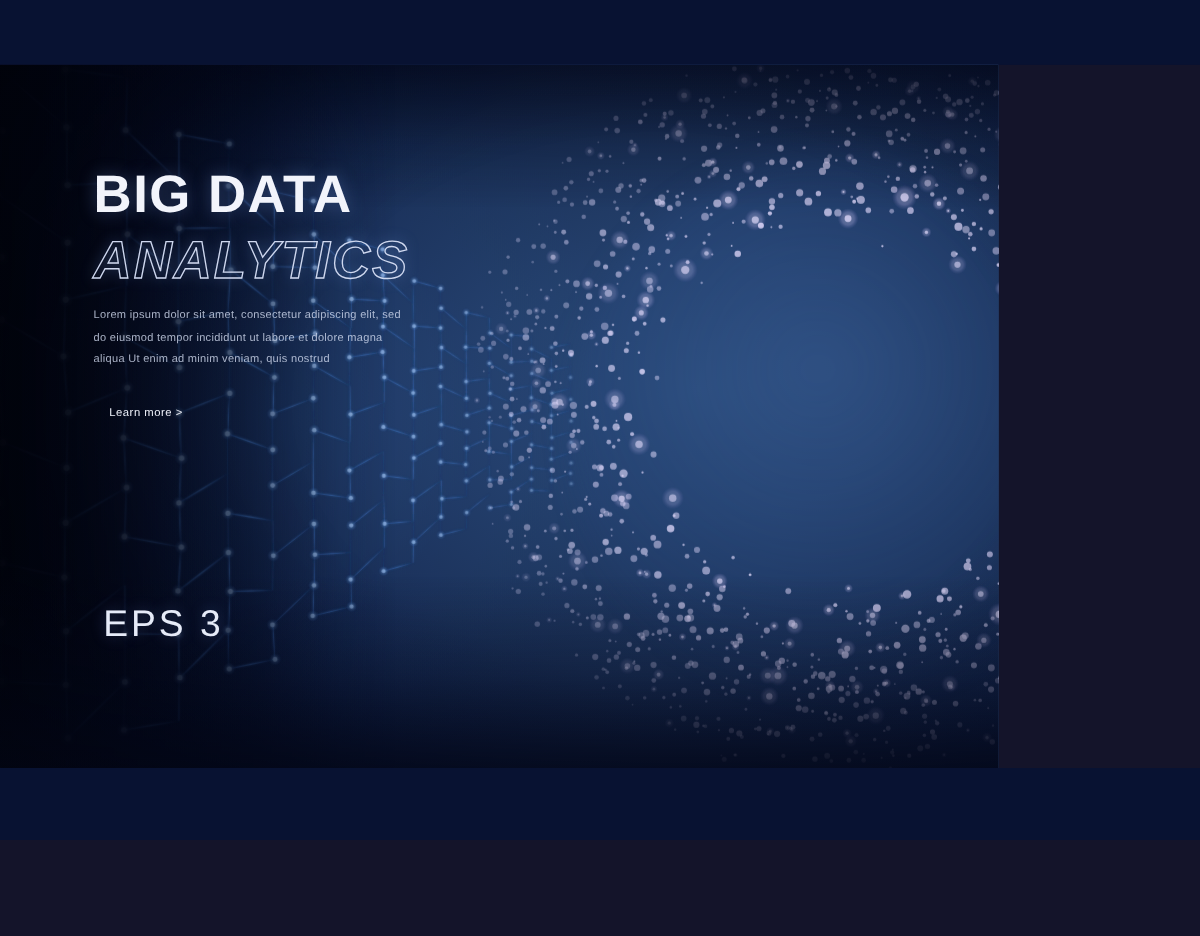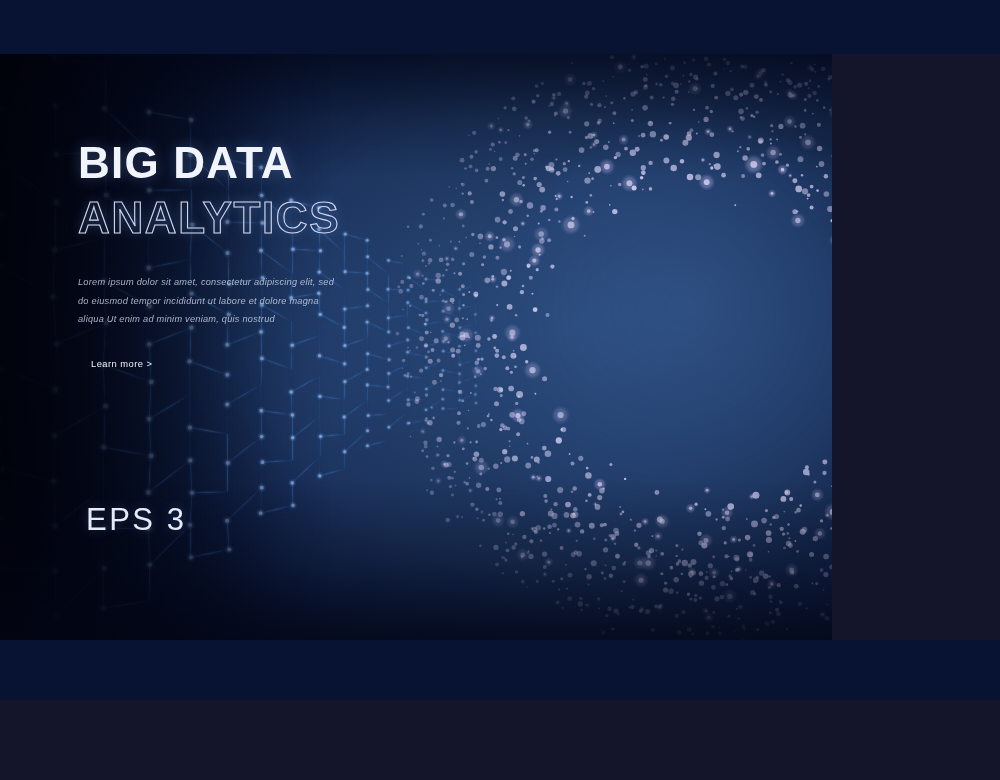--- a/index.html
+++ b/index.html
@@ -74,27 +74,27 @@
     color: #f2f4fb; line-height: 1.06;
     text-shadow: 0 0 14px rgba(120,160,235,.35);
   }
   #title-outline {
     margin-top: 8px;
     font-size: 44px; font-weight: bold; letter-spacing: 1.6px;
     line-height: 1.06;
     color: transparent;
     -webkit-text-stroke: 1.1px #cfd8ef;
     text-shadow: 0 0 12px rgba(120,160,235,.28);
+    font-style: italic;
   }
   #lead-paragraph {
-    margin-top: 32px;
+    margin-top: 12px;
     font-size: 9.2px; line-height: 2.0; letter-spacing: .25px;
     color: rgba(214,223,243,.78);
     max-width: 262px;
-    font-style: italic;
   }
   #learn-more {
     display: inline-block; margin-top: 30px;
     font-size: 9.4px; letter-spacing: .45px;
     color: #eef1fa; text-decoration: none; padding-left: 13px;
   }
   #eps-label {
     position: absolute; left: 86px; top: 448px;
     font-size: 31px; letter-spacing: 2.5px;
     color: #e6ebf8; font-weight: 300;

